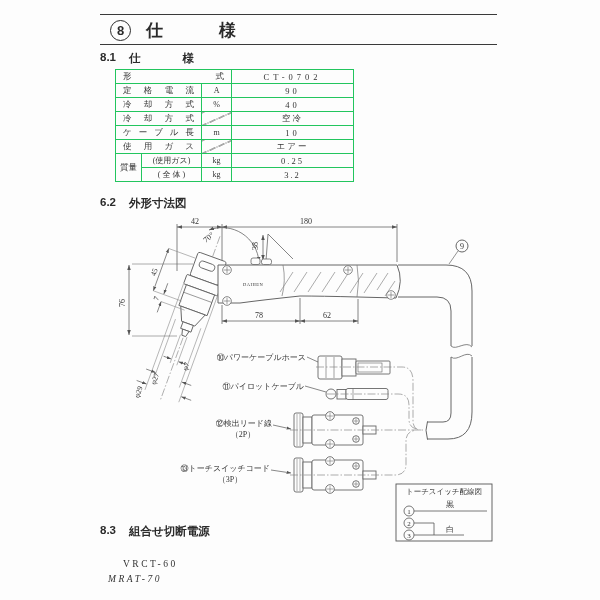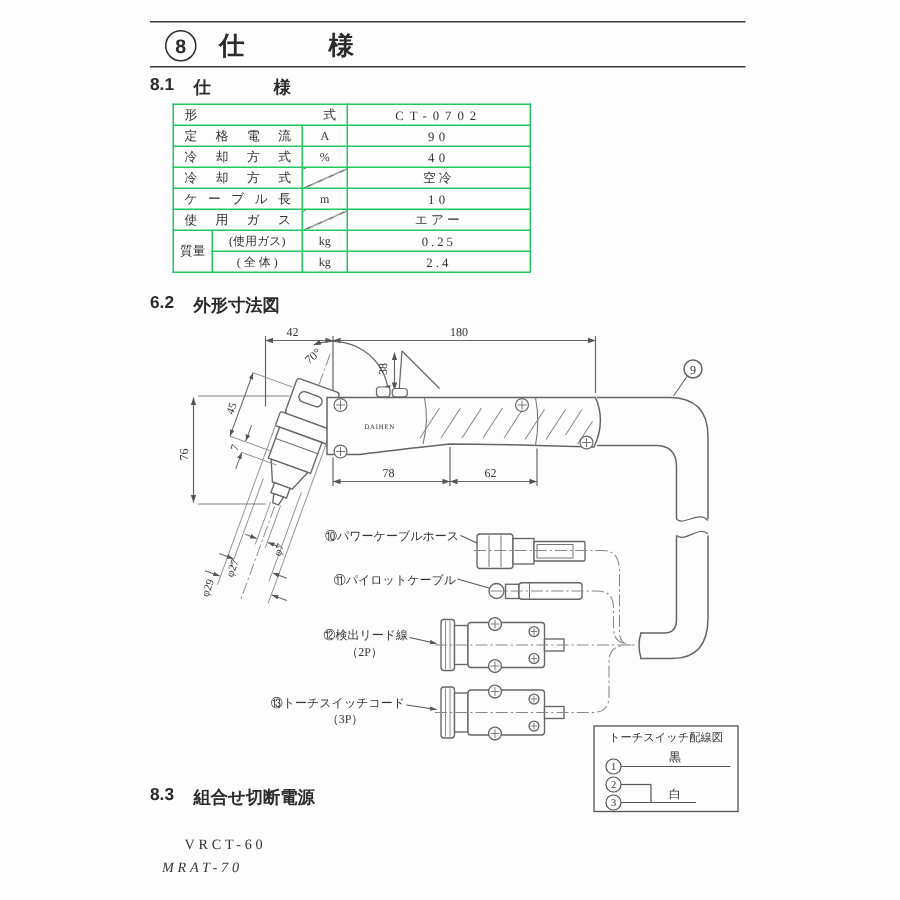--- a/index.html
+++ b/index.html
@@ -84,21 +84,21 @@
   </tr>
   <tr>
     <td rowspan="2">質量</td>
     <td class="sub">(使用ガス)</td>
     <td class="unit">kg</td>
     <td class="val" style="letter-spacing:2px">0.25</td>
   </tr>
   <tr>
     <td class="sub">( 全 体 )</td>
     <td class="unit">kg</td>
-    <td class="val" style="letter-spacing:2px">2.4</td>
+    <td class="val" style="letter-spacing:2px">3.2</td>
   </tr>
 </tbody>
   </table>
 
 <div class="sec" style="left:100px;top:196px;">
   <span>6.2</span>
   <span class="tt">外形寸法図</span>
 </div>
 
 <svg class="abs" style="left:0;top:210px;" width="600" height="340" viewBox="0 210 600 340">

